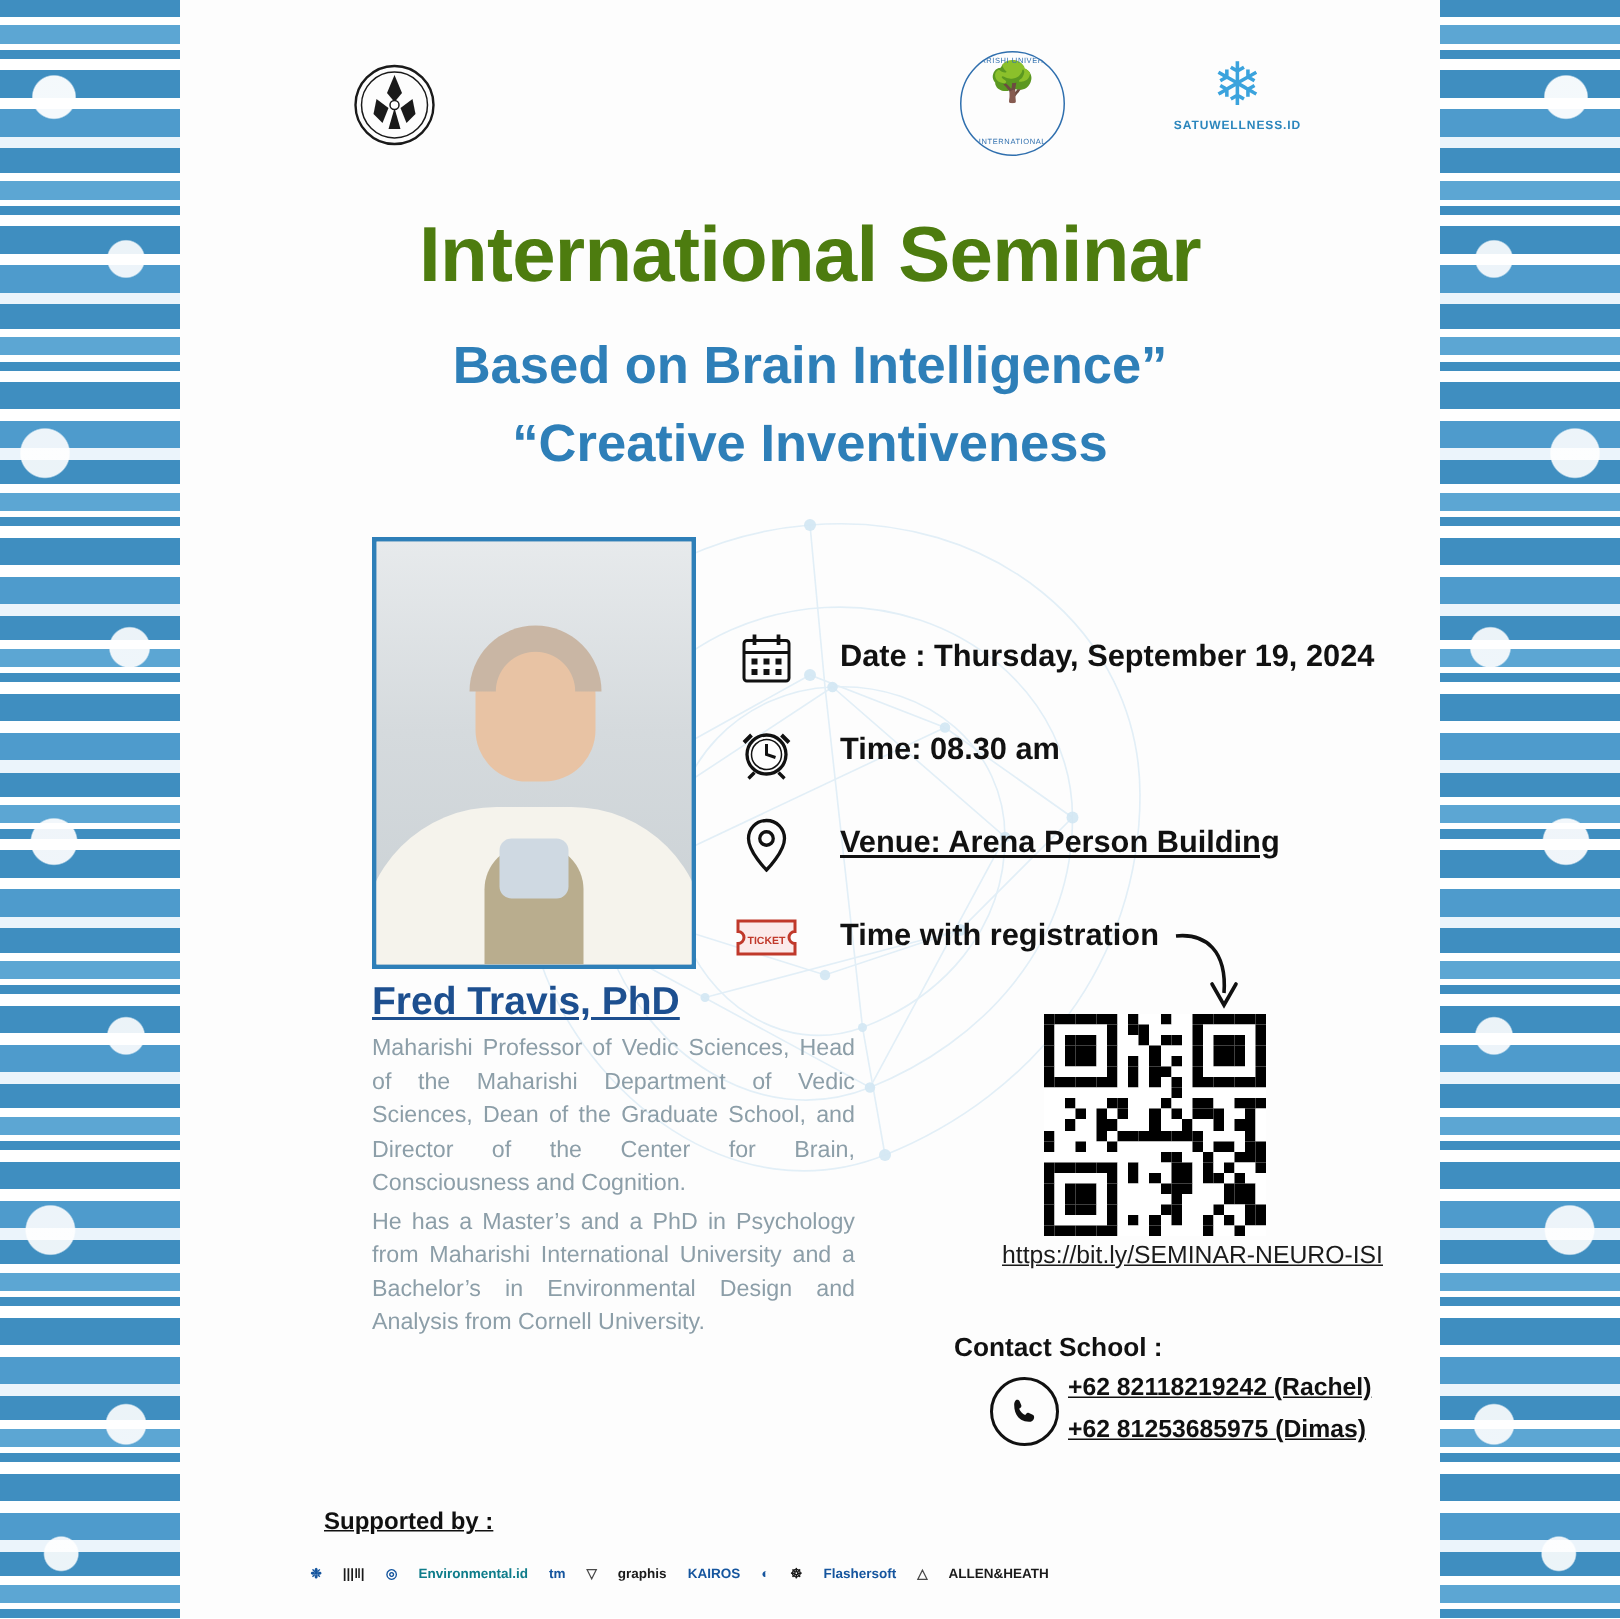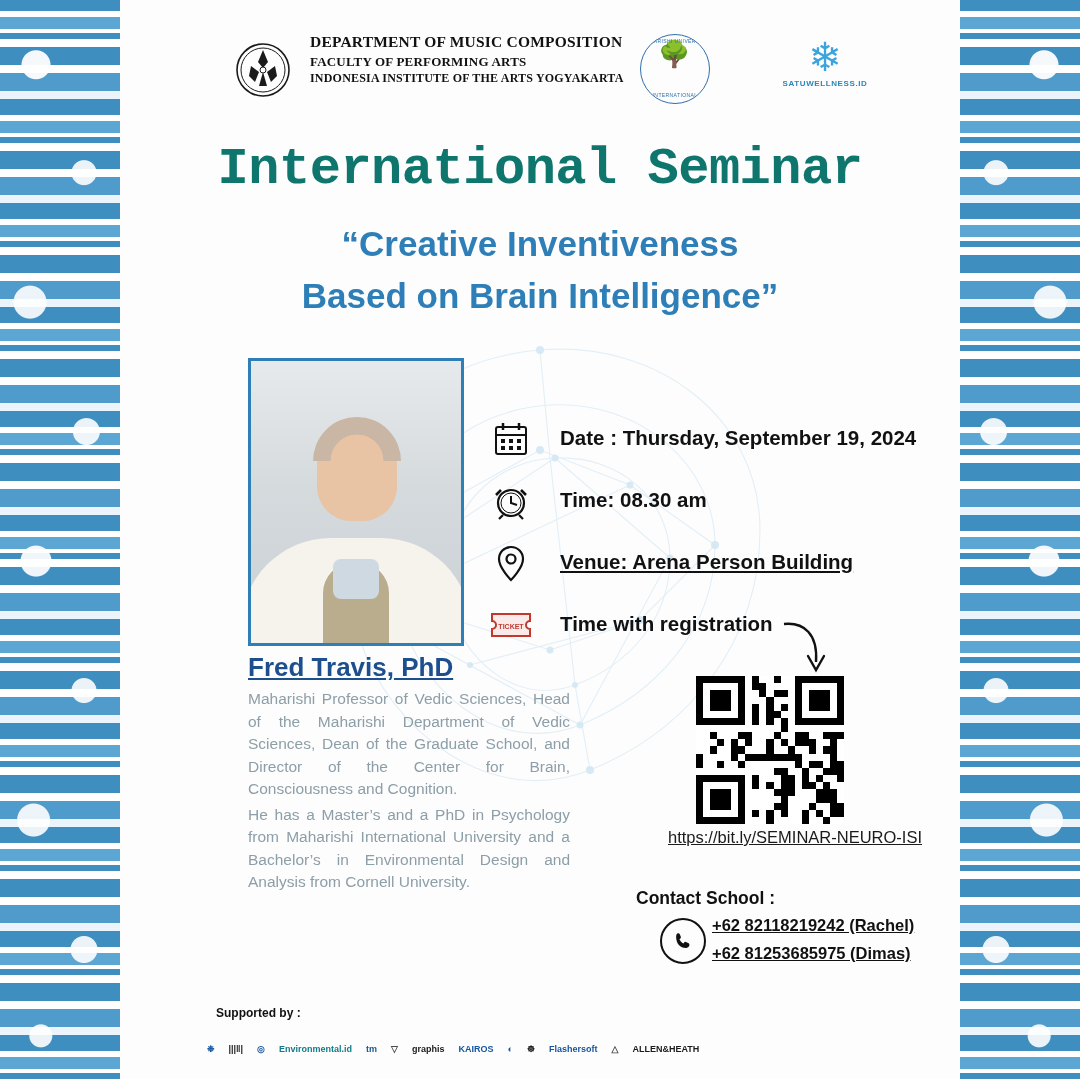--- a/index.html
+++ b/index.html
@@ -175,25 +175,25 @@
     margin-top: 1px;
   }
 
   
   .title-main {
     position: absolute;
     left: 120px;
     top: 140px;
     width: 840px;
     text-align: center;
-    font-family: Liberation Mono, monospace;
+    font-family: Liberation Sans, sans-serif;
     font-weight: bold;
     font-size: 52px;
     letter-spacing: -0.5px;
-    color: #0f766e;
+    color: #4d7c0f;
   }
   .title-sub {
     position: absolute;
     left: 120px;
     top: 218px;
     width: 840px;
     text-align: center;
     font-family: "Liberation Sans", sans-serif;
     font-weight: bold;
     font-size: 35px;
@@ -397,23 +397,24 @@
     font-weight: bold;
     color: #111;
     text-decoration: underline;
   }
 
   
   .supported-label {
     position: absolute;
     left: 216px;
     top: 1006px;
-    font-size: 12px;
+    font-size: 16px;
     font-weight: bold;
     color: #111;
+    text-decoration: underline;
   }
   .sponsors {
     position: absolute;
     left: 205px;
     top: 1028px;
     width: 740px;
     height: 44px;
     display: flex;
     align-items: center;
     gap: 10px;
@@ -484,42 +485,37 @@
     <svg class="isi-logo" viewBox="0 0 56 56">
       <circle cx="28" cy="28" r="26" fill="none" stroke="#1a1a1a" stroke-width="1.6"></circle>
       <circle cx="28" cy="28" r="22" fill="none" stroke="#1a1a1a" stroke-width="1"></circle>
       <path d="M28 8 L33 20 L28 26 L23 20 Z" fill="#1a1a1a"></path>
       <path d="M16 24 L24 30 L20 40 L14 34 Z" fill="#1a1a1a"></path>
       <path d="M40 24 L32 30 L36 40 L42 34 Z" fill="#1a1a1a"></path>
       <path d="M28 30 L32 44 L24 44 Z" fill="#1a1a1a"></path>
       <circle cx="28" cy="28" r="3" fill="#fff" stroke="#1a1a1a" stroke-width="1"></circle>
     </svg>
 
-    <div class="dept-text">
-      <div class="l1">DEPARTMENT OF MUSIC COMPOSITION</div>
-      <div class="l2">FACULTY OF PERFORMING ARTS</div>
-      <div class="l3">INDONESIA INSTITUTE OF THE ARTS YOGYAKARTA</div>
-    </div>
 
     <div class="mu-logo">
       <div class="mu-top">MAHARISHI UNIVERSITY</div>
       <div class="tree">🌳</div>
       <div class="mu-bot">INTERNATIONAL</div>
     </div>
 
     <div class="satu-logo">
       <div class="lotus">❄</div>
       <div class="satu-label">SATUWELLNESS.ID</div>
     </div>
   </div>
 
   <div class="title-main">International Seminar</div>
   <div class="title-sub">
+    <div>Based on Brain Intelligence”</div>
     <div>“Creative Inventiveness</div>
-    <div>Based on Brain Intelligence”</div>
   </div>
 
   <div class="photo-frame">
     <div class="photo-bg"></div>
     <div class="photo-shoulders"></div>
     <div class="photo-shirt"></div>
     <div class="photo-collar"></div>
     <div class="photo-head"></div>
     <div class="photo-hair"></div>
   </div>

